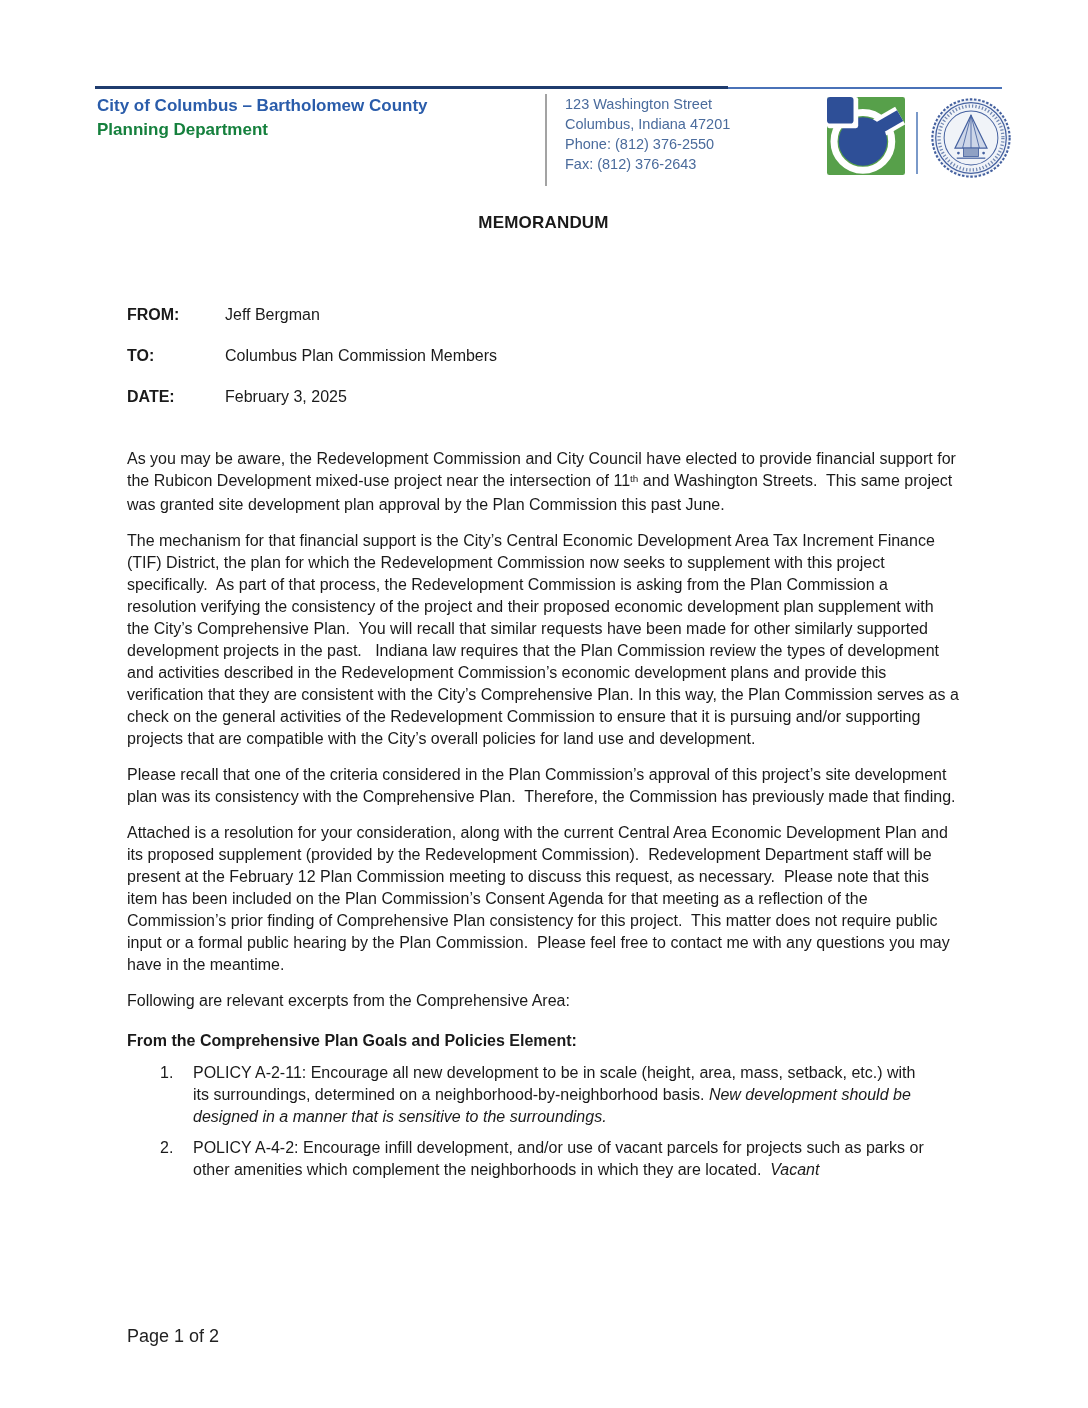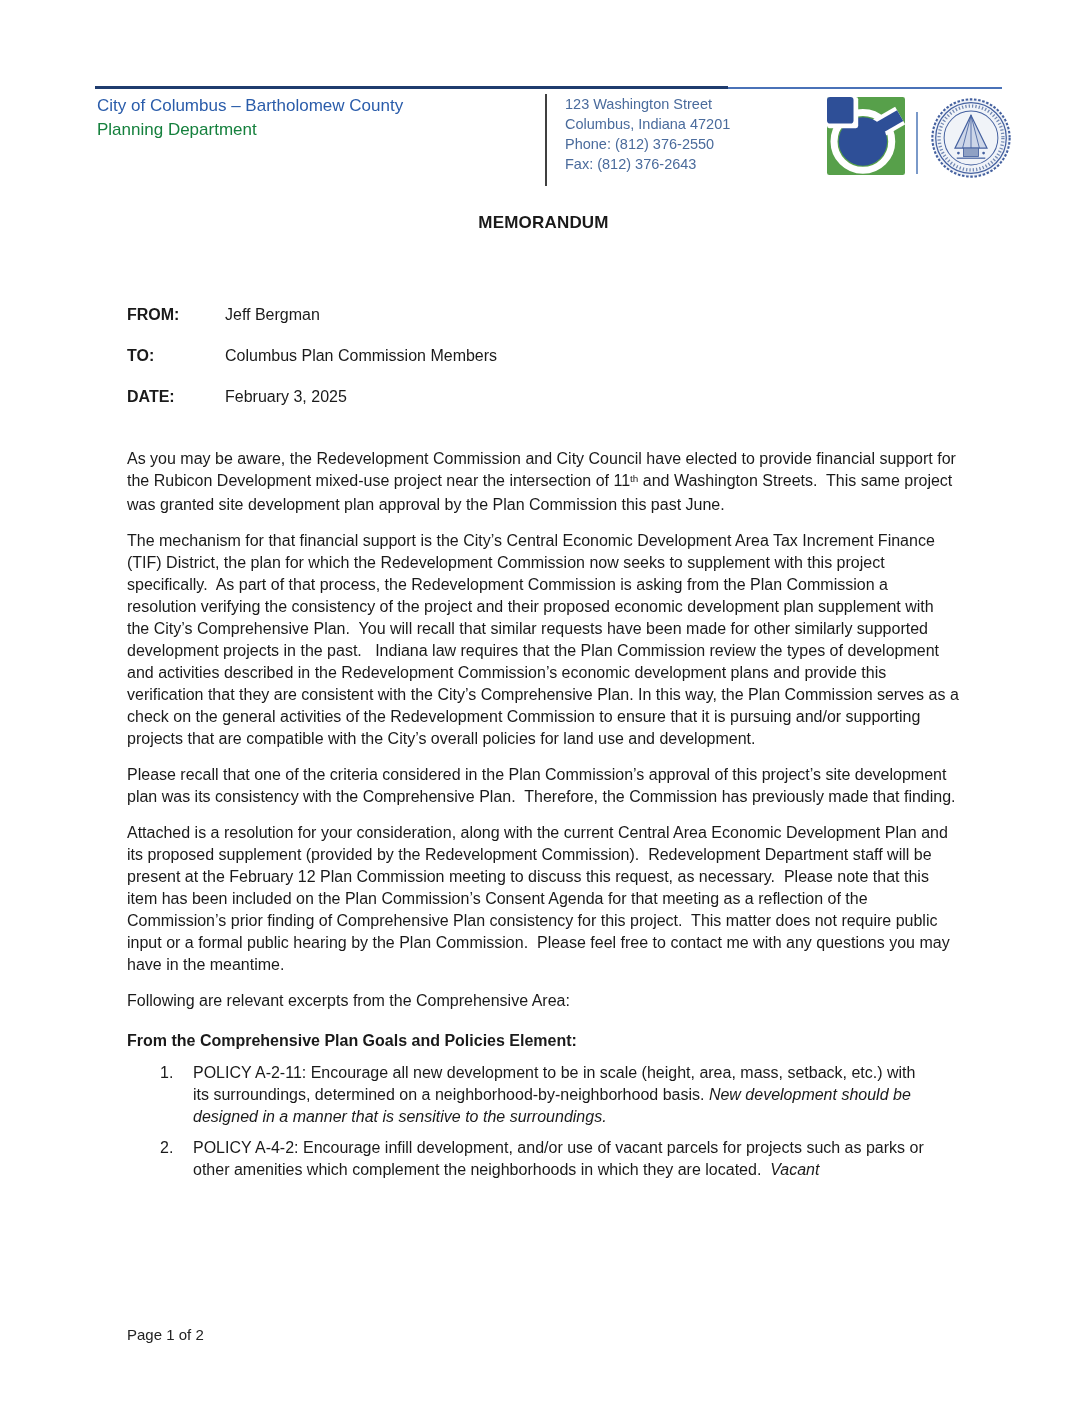--- a/index.html
+++ b/index.html
@@ -7,26 +7,26 @@
     position:relative;
     width:1088px;height:1408px;
     background:#ffffff;
     font-family:"Liberation Sans","DejaVu Sans",sans-serif;
     color:#1a1a1a;
     overflow:hidden;
   }
   
   .rule-left{position:absolute;left:95px;top:86px;width:633px;height:3px;background:#1f3c6e;}
   .rule-right{position:absolute;left:728px;top:87px;width:274px;height:2px;background:#4a72b8;}
-  .org-block{position:absolute;left:97px;top:94px;line-height:24px;font-size:17px;font-weight:normal;}
+  .org-block{position:absolute;left:97px;top:94px;line-height:24px;font-size:17px;font-weight:bold;}
   .org-line1{color:#2a5caa;}
   .org-line2{color:#15803d;}
   .addr-block{
     position:absolute;left:545px;top:94px;height:92px;
-    border-left:2px solid #404040;padding-left:18px;
+    border-left:2px solid #a3a3a3;padding-left:18px;
     font-size:14.5px;line-height:20px;color:#4a6b9c;
   }
   .city-logo{position:absolute;left:827px;top:97px;width:78px;height:78px;}
   .logo-divider{position:absolute;left:916px;top:112px;width:2px;height:62px;background:#7a99c9;}
   .county-seal{position:absolute;left:929px;top:96px;width:84px;height:84px;}
   
   .content{position:absolute;left:127px;top:212px;width:833px;font-size:16px;line-height:22px;}
   .memo-title{text-align:center;font-weight:bold;font-size:17px;letter-spacing:0.2px;margin:0 0 0 0;}
   .fields{margin-top:70px;}
   .field-row{display:flex;margin-bottom:19px;}
@@ -36,21 +36,21 @@
   .para.first{margin-top:40px;}
   .sup{font-size:0.62em;position:relative;top:-0.45em;}
   .section-heading{font-weight:bold;margin:18px 0 10px 0;}
   .policy-list{margin-top:0;padding-left:33px;}
   .policy-item{display:flex;margin-bottom:9px;}
   .policy-number{flex:0 0 33px;}
   .policy-text{flex:1;padding-right:28px;white-space:pre-wrap;}
   .bold{font-weight:normal;}
   .italic{font-style:italic;}
   
-  .footer{position:absolute;left:127px;top:1326px;font-size:15px;color:#222;}
+  .footer{position:absolute;left:127px;top:1326px;font-size:18px;color:#222;}
 </style>
 </head>
 <body>
 
 <div class="page">
 
   <div class="rule-left"></div>
   <div class="rule-right"></div>
 
   <div class="org-block">

